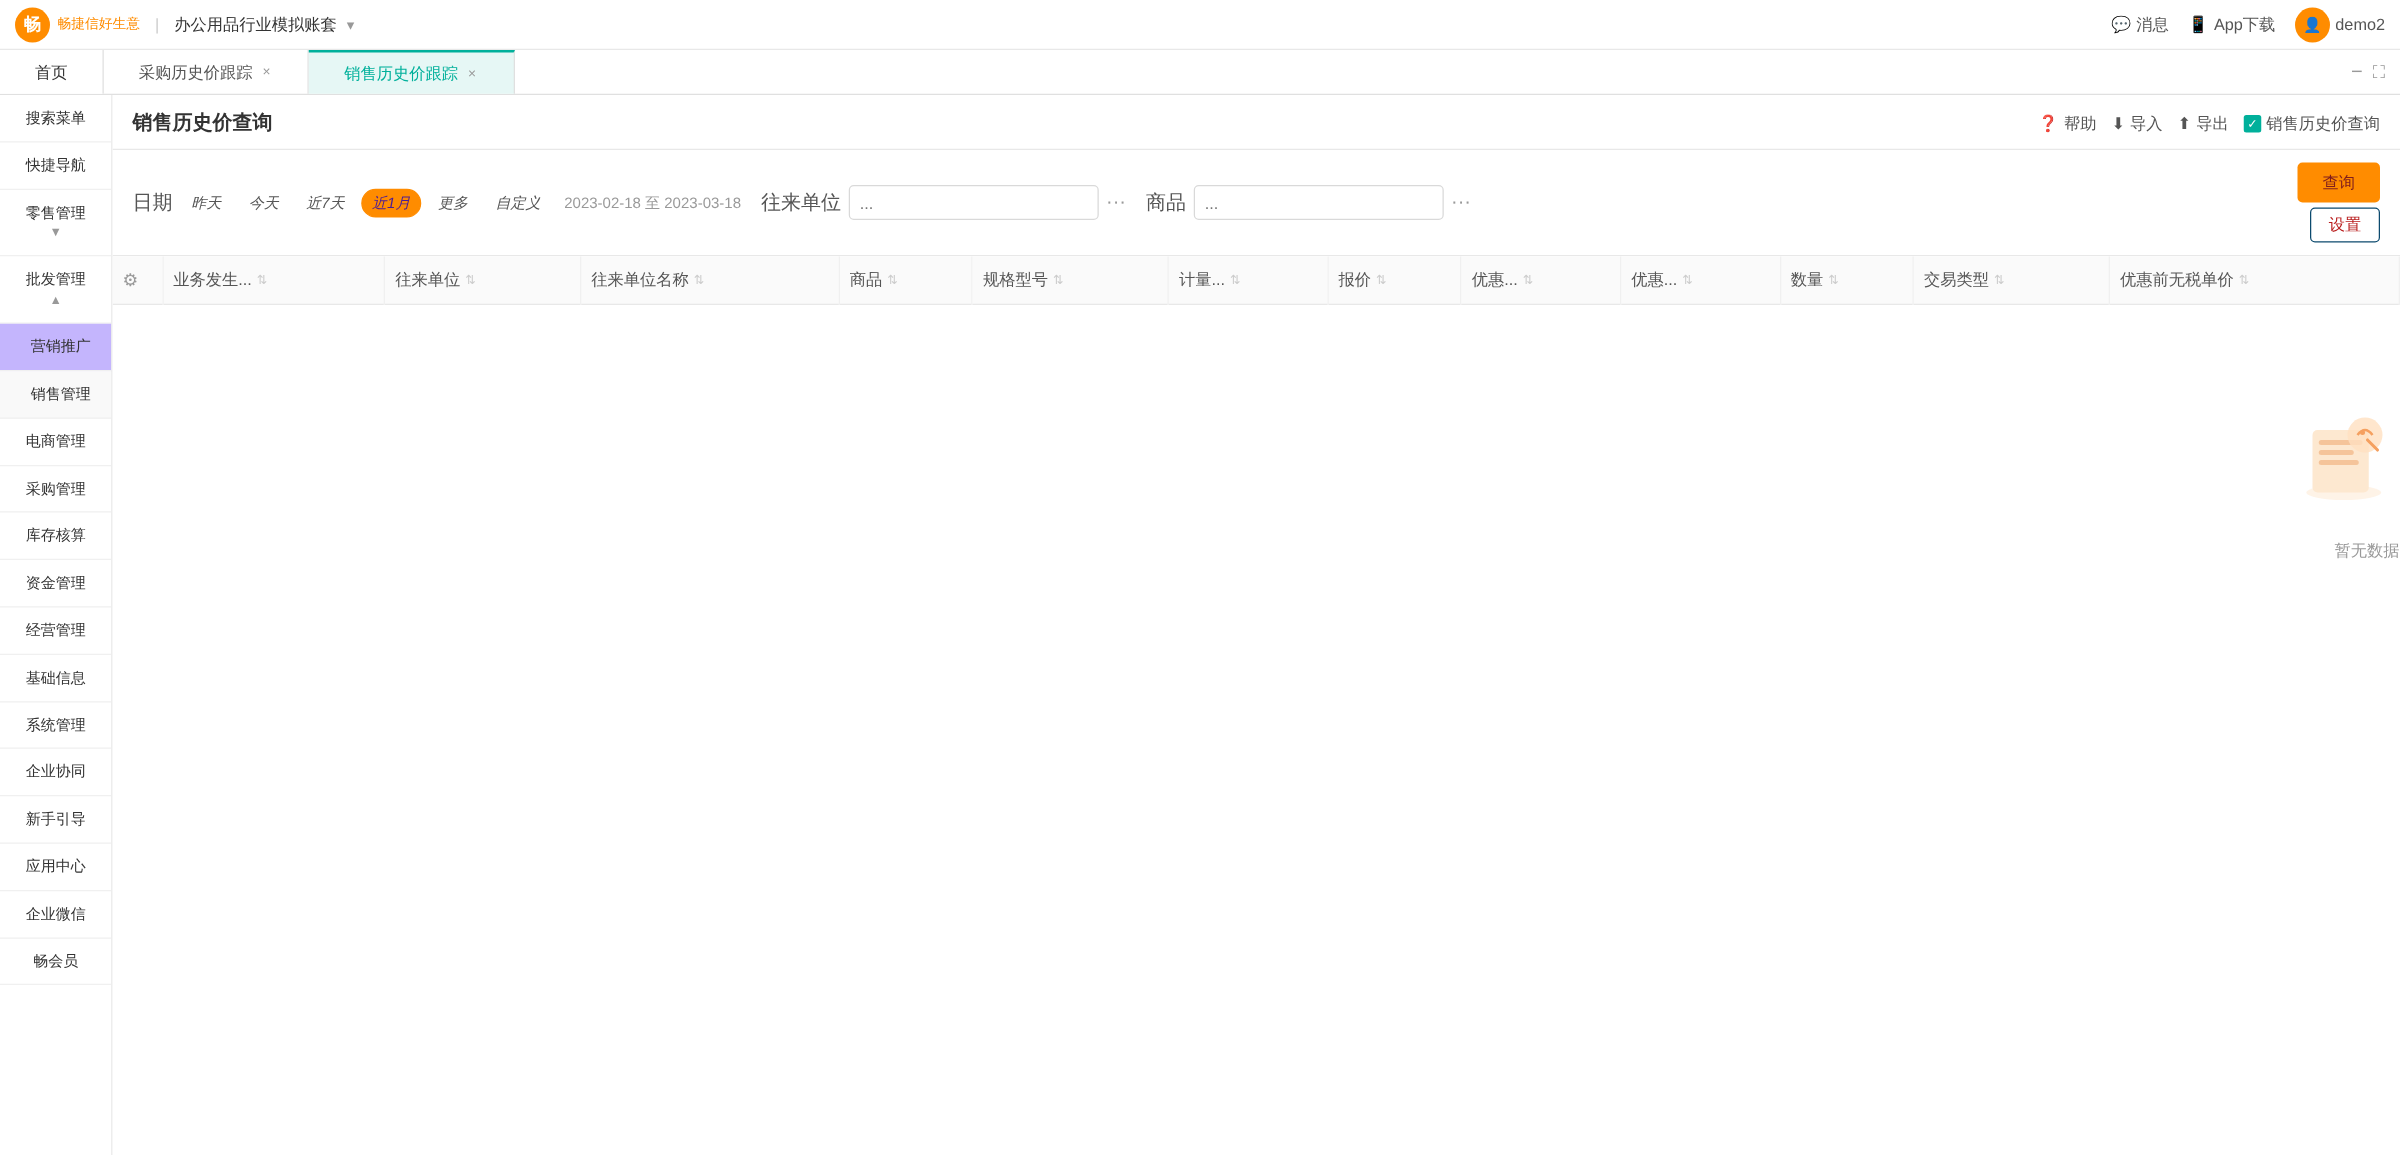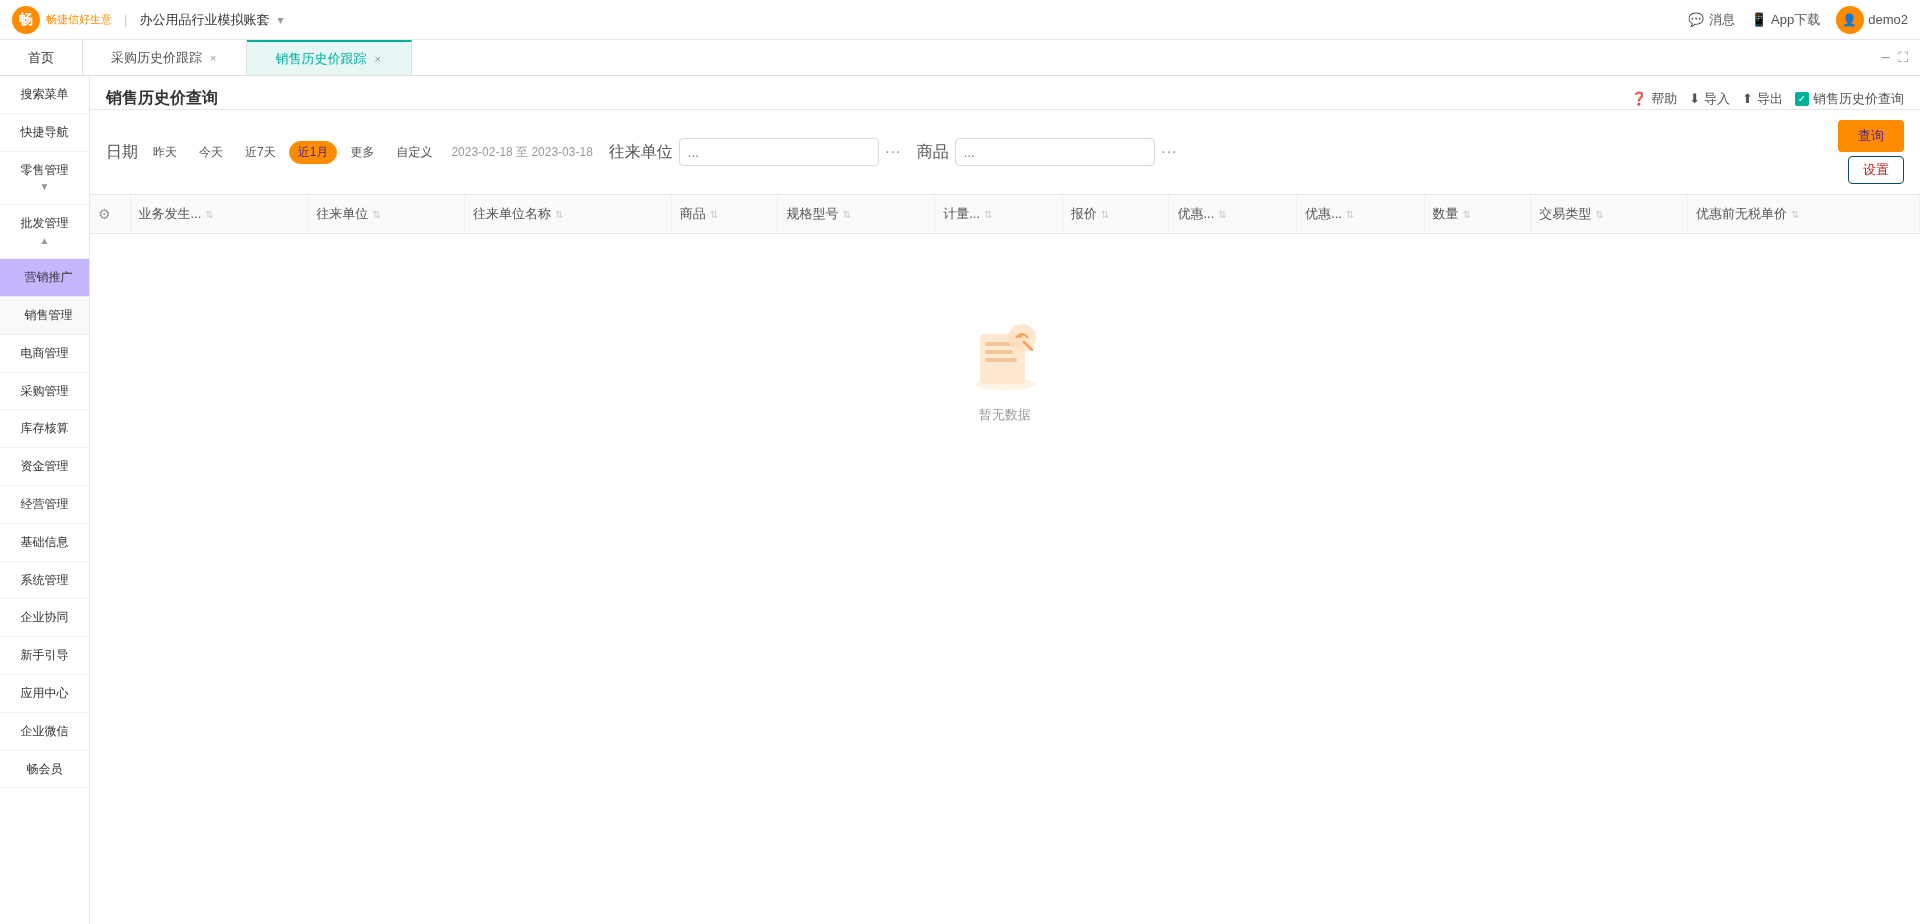--- a/index.html
+++ b/index.html
@@ -159,20 +159,21 @@
     .page-header {
       background: #fff;
       padding: 12px 16px 0;
       border-bottom: 1px solid #e8e8e8;
       flex-shrink: 0;
     }
     .page-title-row {
       display: flex;
       align-items: center;
       justify-content: space-between;
+      margin-bottom: 10px;
     }
     .page-title {
       font-size: 16px;
       font-weight: bold;
       color: #333;
     }
     .page-actions {
       display: flex;
       align-items: center;
       gap: 12px;
@@ -222,20 +223,21 @@
     }
     .filter-label {
       font-size: 16px;
       color: #555;
       white-space: nowrap;
     }
     .date-btn-group {
       display: flex;
       align-items: center;
       gap: 4px;
+      font-style: italic;
     }
     .date-btn {
       padding: 2px 8px;
       font-size: 12px;
       color: #555;
       cursor: pointer;
       border-radius: 3px;
       border: 1px solid transparent;
     }
     .date-btn.active {
@@ -265,21 +267,21 @@
     }
     .filter-dots {
       color: #999;
       font-size: 16px;
       cursor: pointer;
     }
 
     
     .query-btn {
       background: #ff8c00;
-      color: #4c1d95;
+      color: #7f1d1d;
       border: none;
       padding: 6px 20px;
       border-radius: 4px;
       font-size: 13px;
       cursor: pointer;
       height: 32px;
     }
     .settings-btn {
       background: white;
       color: #b91c1c;
@@ -341,24 +343,24 @@
     .settings-gear {
       color: #999;
       font-size: 14px;
       cursor: pointer;
     }
 
     
     .empty-state {
       display: flex;
       flex-direction: column;
-      align-items: center;
+      align-items: flex-end;
       justify-content: center;
       padding: 80px 0;
-      gap: 12px;
+      gap: 28px;
     }
     .empty-text {
       color: #999;
       font-size: 13px;
     }
 
     
     ::-webkit-scrollbar { width: 6px; height: 6px; }
     ::-webkit-scrollbar-track { background: #f1f1f1; }
     ::-webkit-scrollbar-thumb { background: #ccc; border-radius: 3px; }

